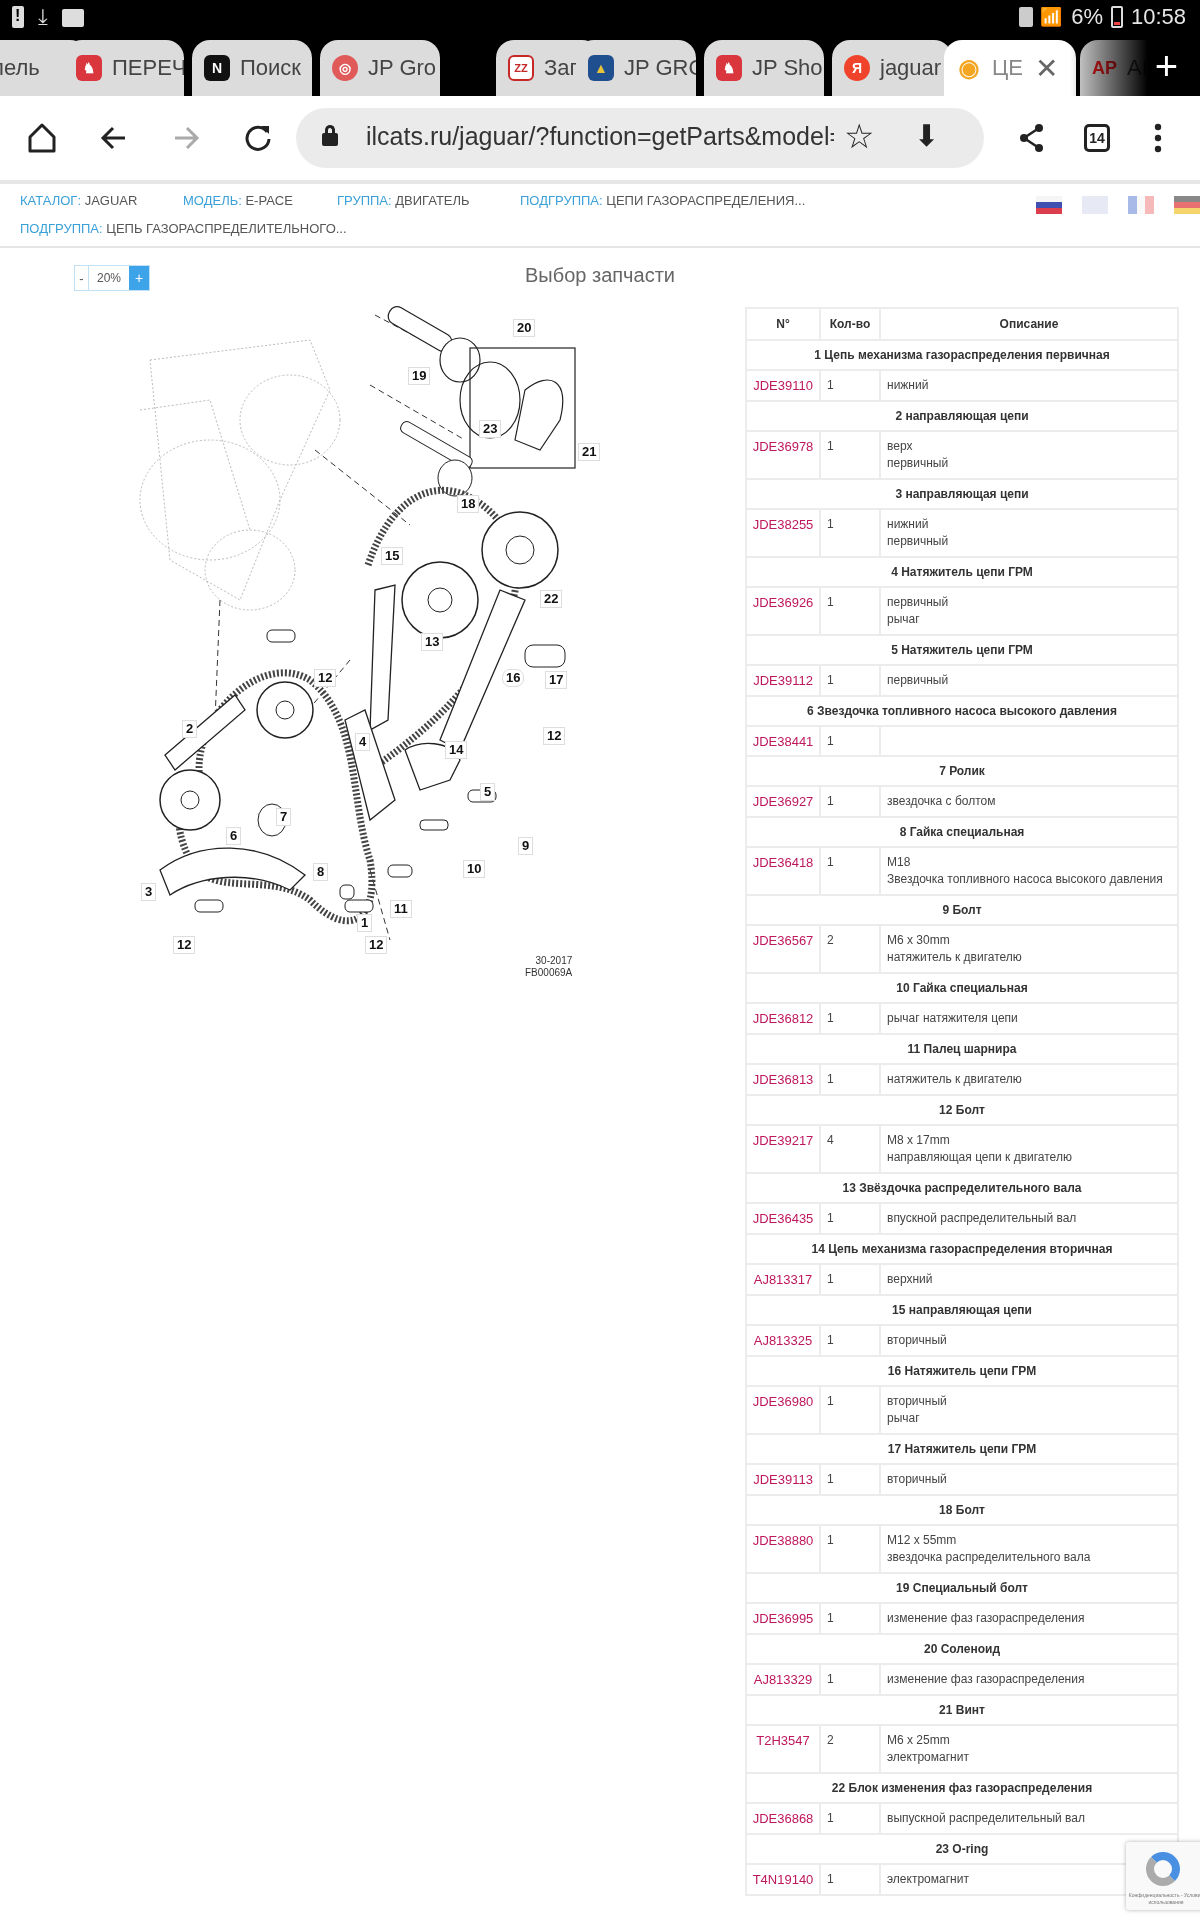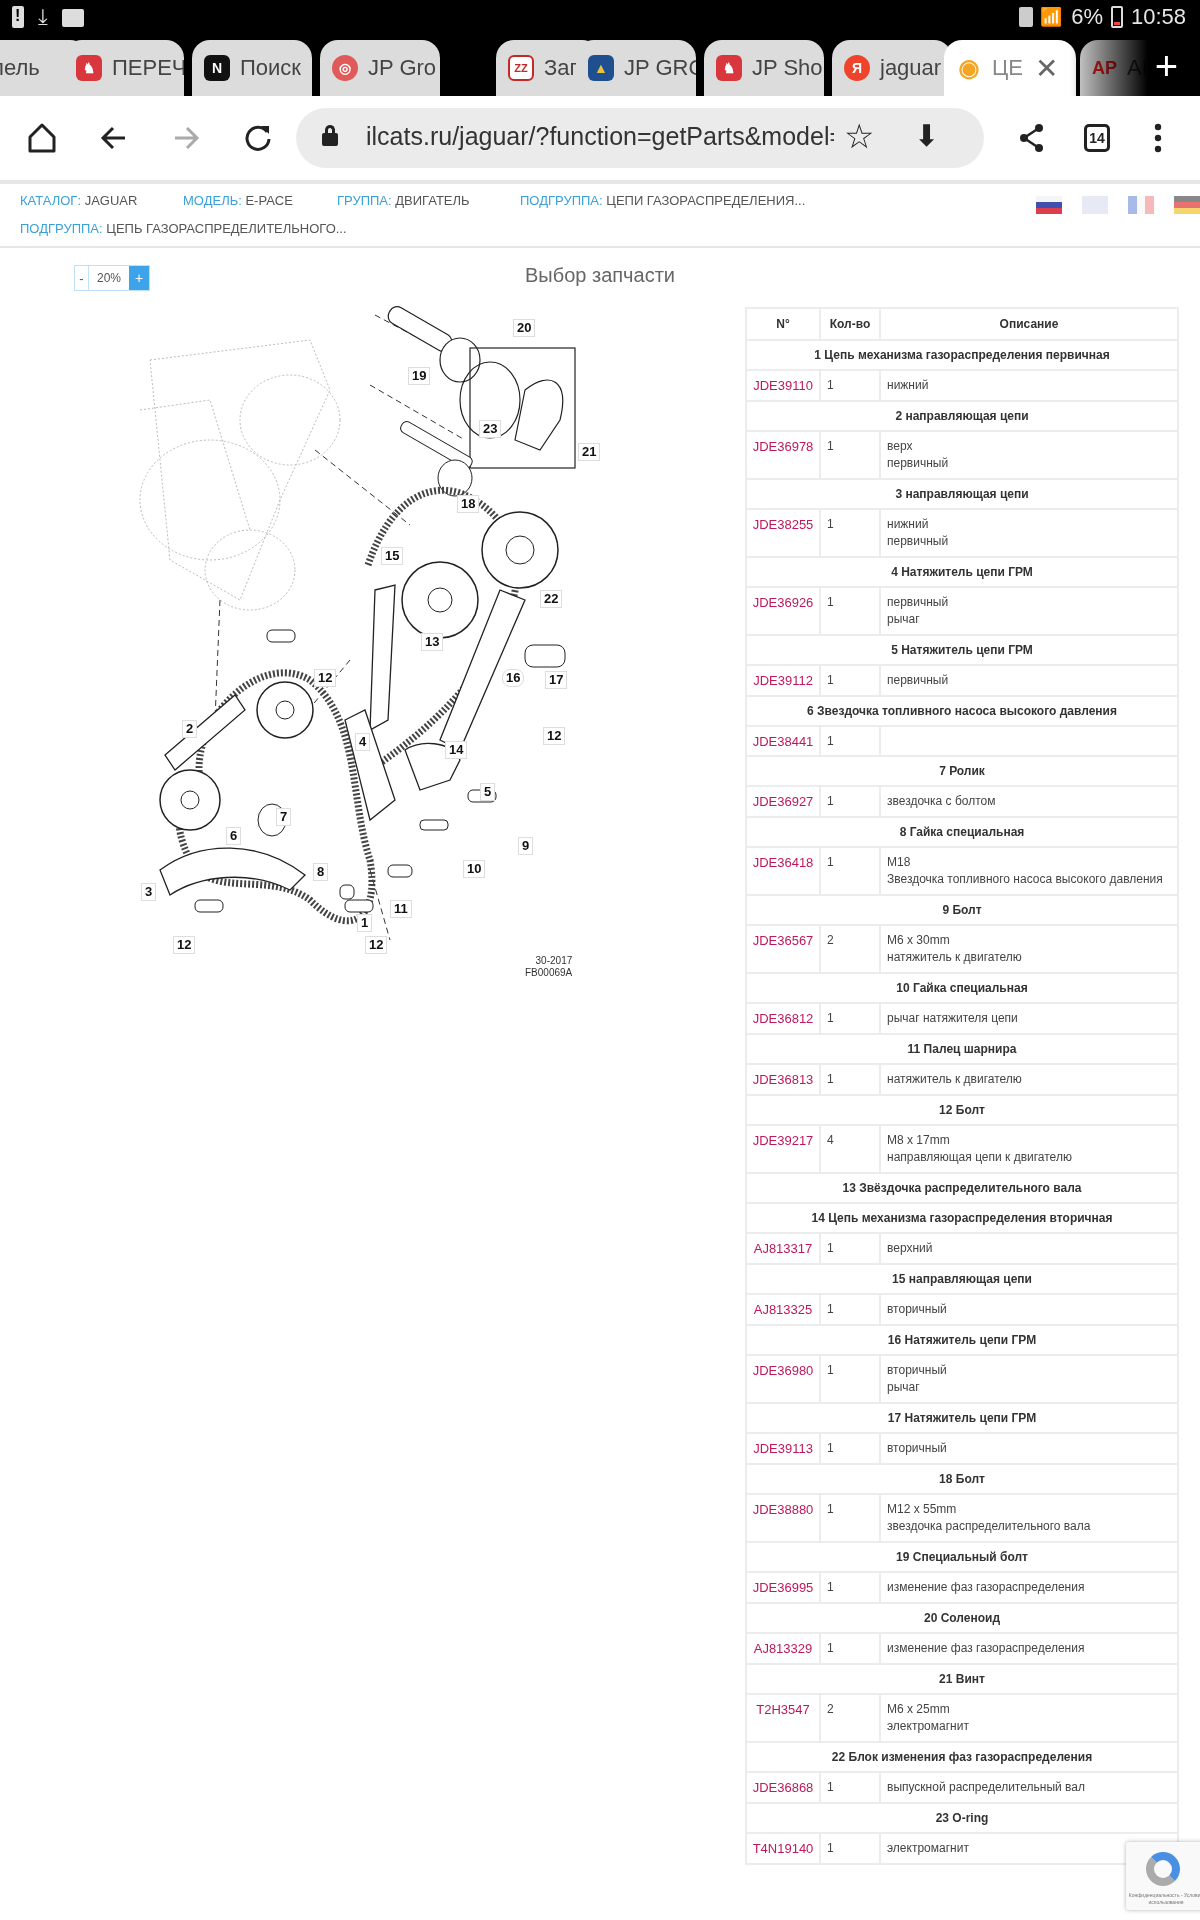--- a/index.html
+++ b/index.html
@@ -454,20 +454,27 @@
         <td class="num"><a>JDE39217</a></td>
         <td class="qty">4</td>
         <td class="desc">
           <div>M8 x 17mm</div>
           <div>направляющая цепи к двигателю</div>
         </td>
       </tr>
       <tr class="grp">
         <td colspan="3">13 Звёздочка распределительного вала</td>
       </tr>
+      <tr class="row">
+        <td class="num"><a>JDE36435</a></td>
+        <td class="qty">1</td>
+        <td class="desc">
+          <div>впускной распределительный вал</div>
+        </td>
+      </tr>
       <tr class="grp">
         <td colspan="3">14 Цепь механизма газораспределения вторичная</td>
       </tr>
       <tr class="row">
         <td class="num"><a>AJ813317</a></td>
         <td class="qty">1</td>
         <td class="desc">
           <div>верхний</div>
         </td>
       </tr>

